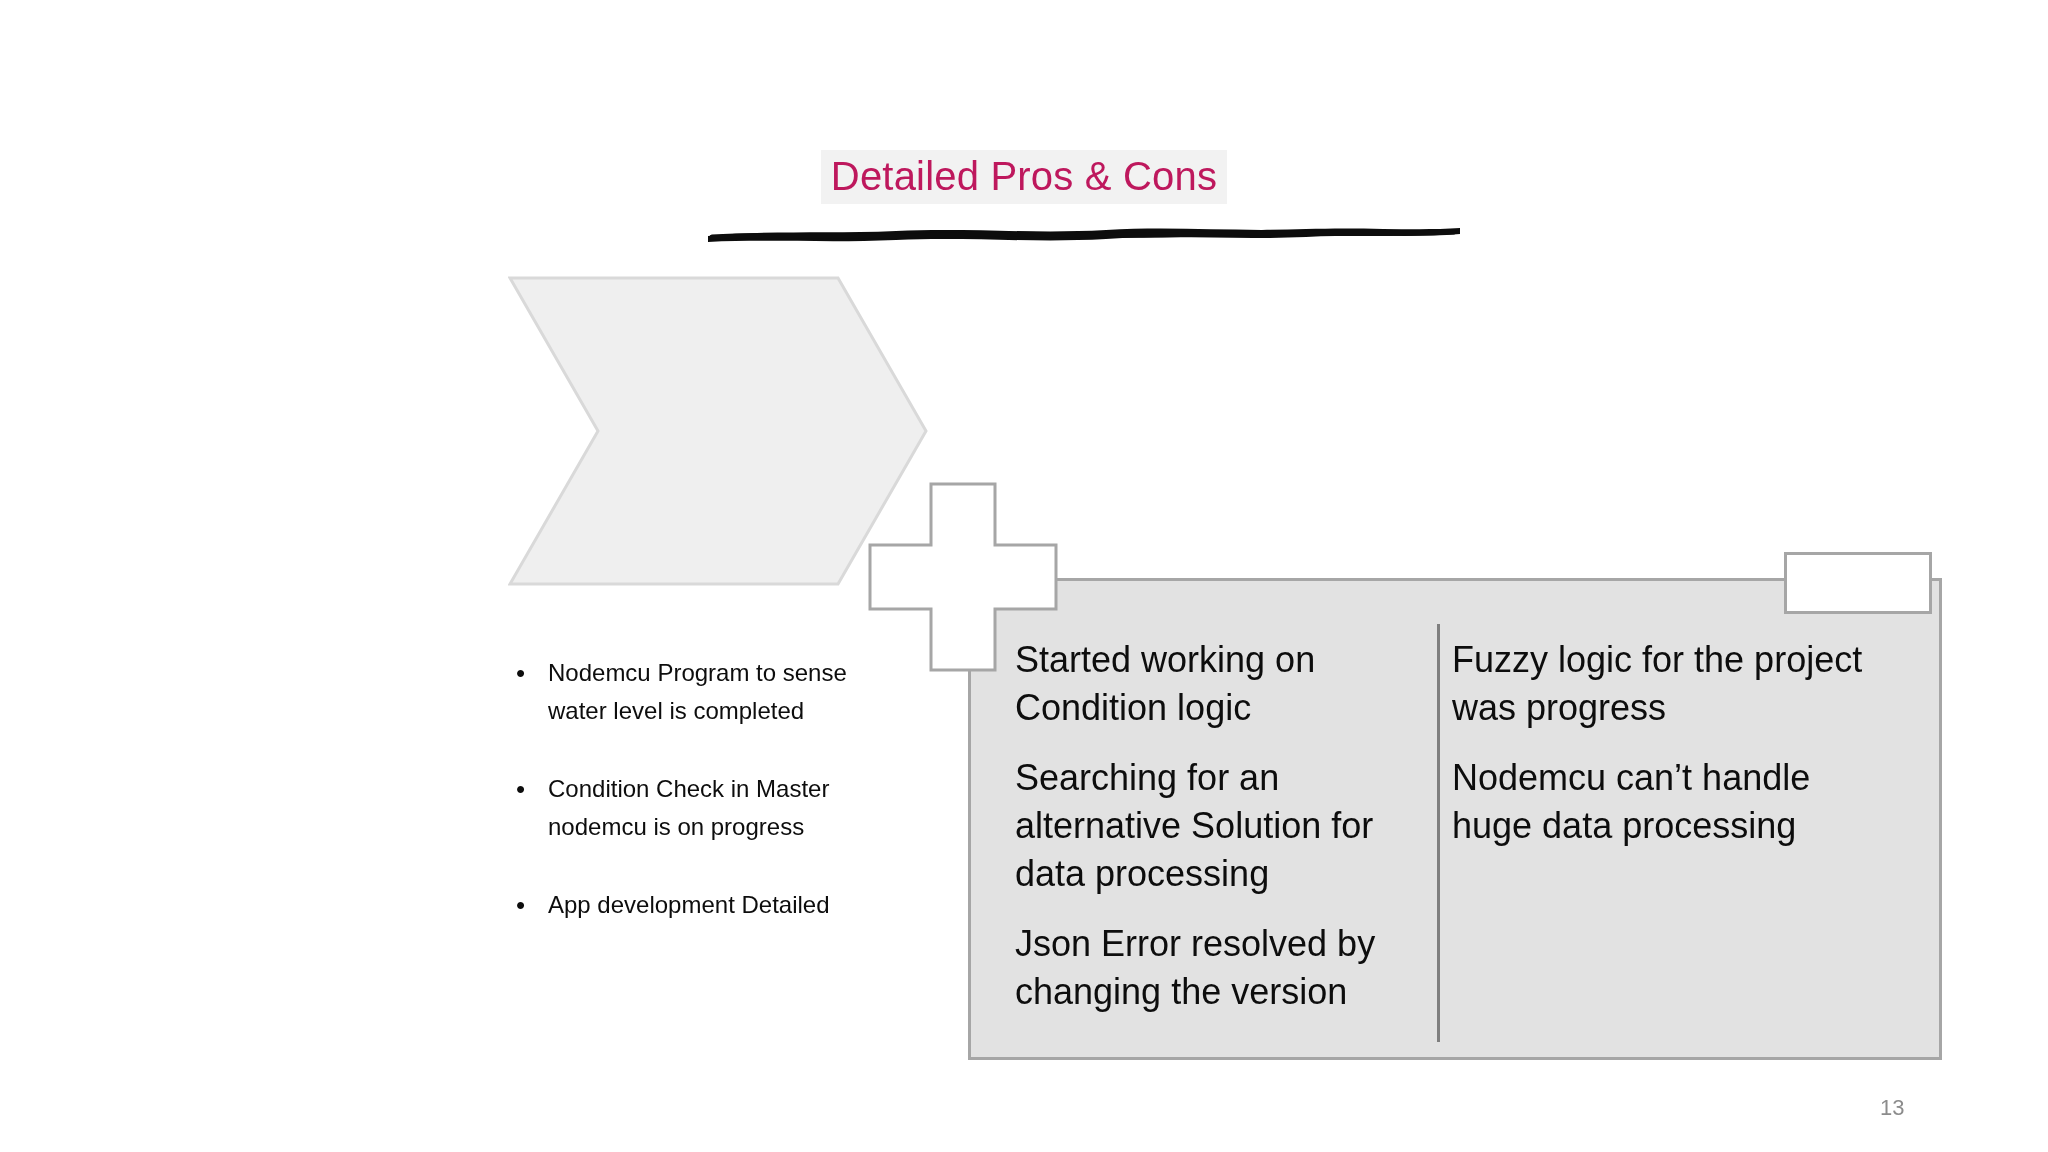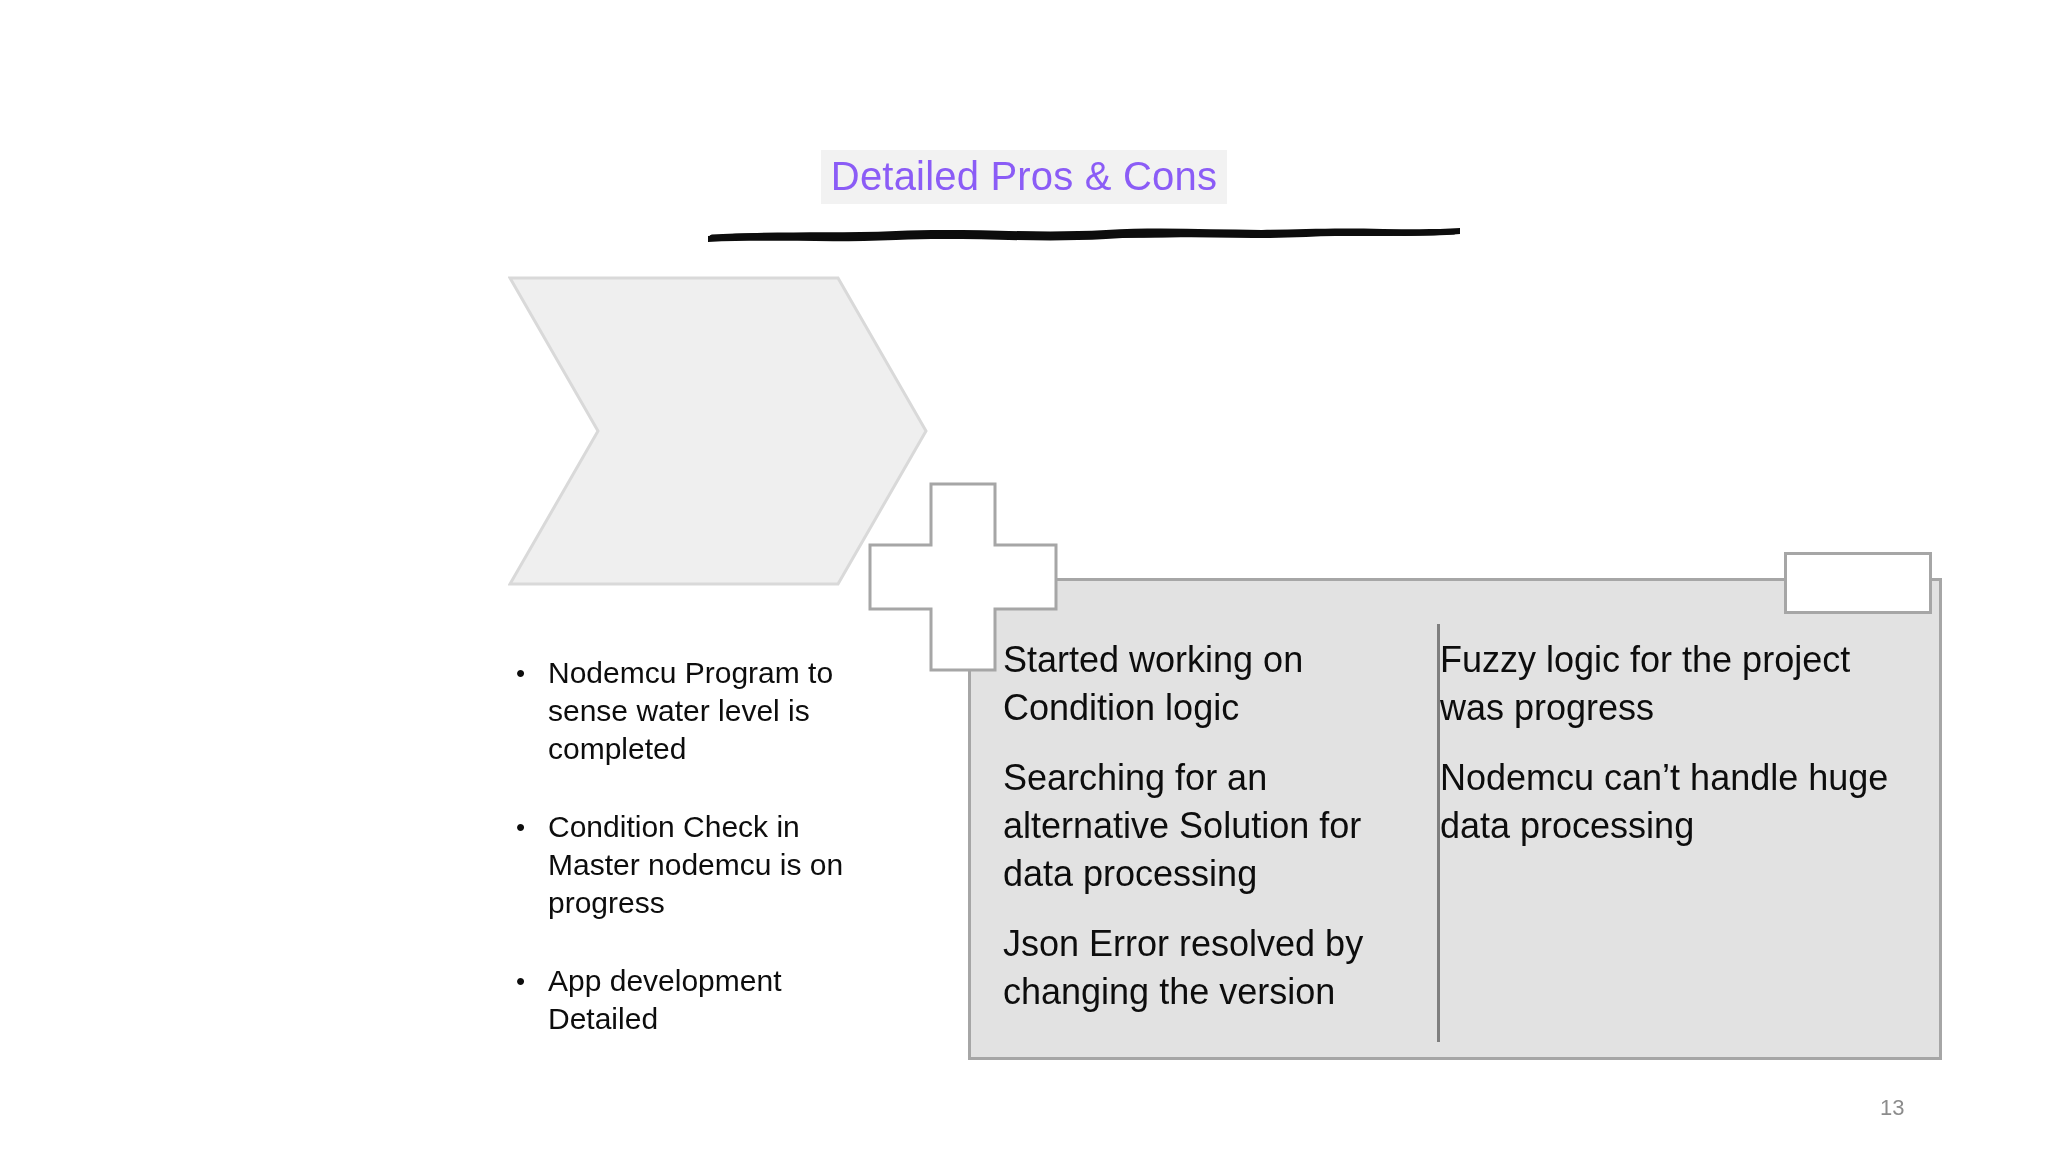--- a/index.html
+++ b/index.html
@@ -25,21 +25,21 @@
     top: 150px;
     width: 2048px;
     text-align: center;
     pointer-events: none;
   }
   #slide-title {
     display: inline-block;
     font-family: "Liberation Sans", sans-serif;
     font-size: 40px;
     line-height: 48px;
-    color: #8b5cf6;
+    color: #be185d;
     background: #f2f2f2;
     padding: 2px 10px 4px 10px;
     letter-spacing: 0.2px;
     white-space: nowrap;
   }
 
   
   #title-underline {
     position: absolute;
     left: 706px;
@@ -100,21 +100,21 @@
   }
   #panel-col-right {
     left: 1440px;
     width: 450px;
   }
   .panel-para {
     font-family: "Liberation Sans", sans-serif;
     font-size: 36px;
     line-height: 48px;
     color: #0d0d0d;
-    margin: 0 0 22px 0;
+    margin: 0 0 22px 12px;
     white-space: pre-line;
   }
 
   
   #cross {
     position: absolute;
     left: 868px;
     top: 482px;
     width: 190px;
     height: 190px;
@@ -147,21 +147,21 @@
   .bullet-dot {
     width: 32px;
     flex: 0 0 32px;
     font-size: 26px;
     line-height: 38px;
     color: #0d0d0d;
     text-align: left;
   }
   .bullet-text {
     font-family: "Liberation Sans", sans-serif;
-    font-size: 30px;
+    font-size: 24px;
     line-height: 38px;
     color: #0d0d0d;
     flex: 1 1 auto;
   }
 
   
   #page-number {
     position: absolute;
     left: 1880px;
     top: 1095px;

